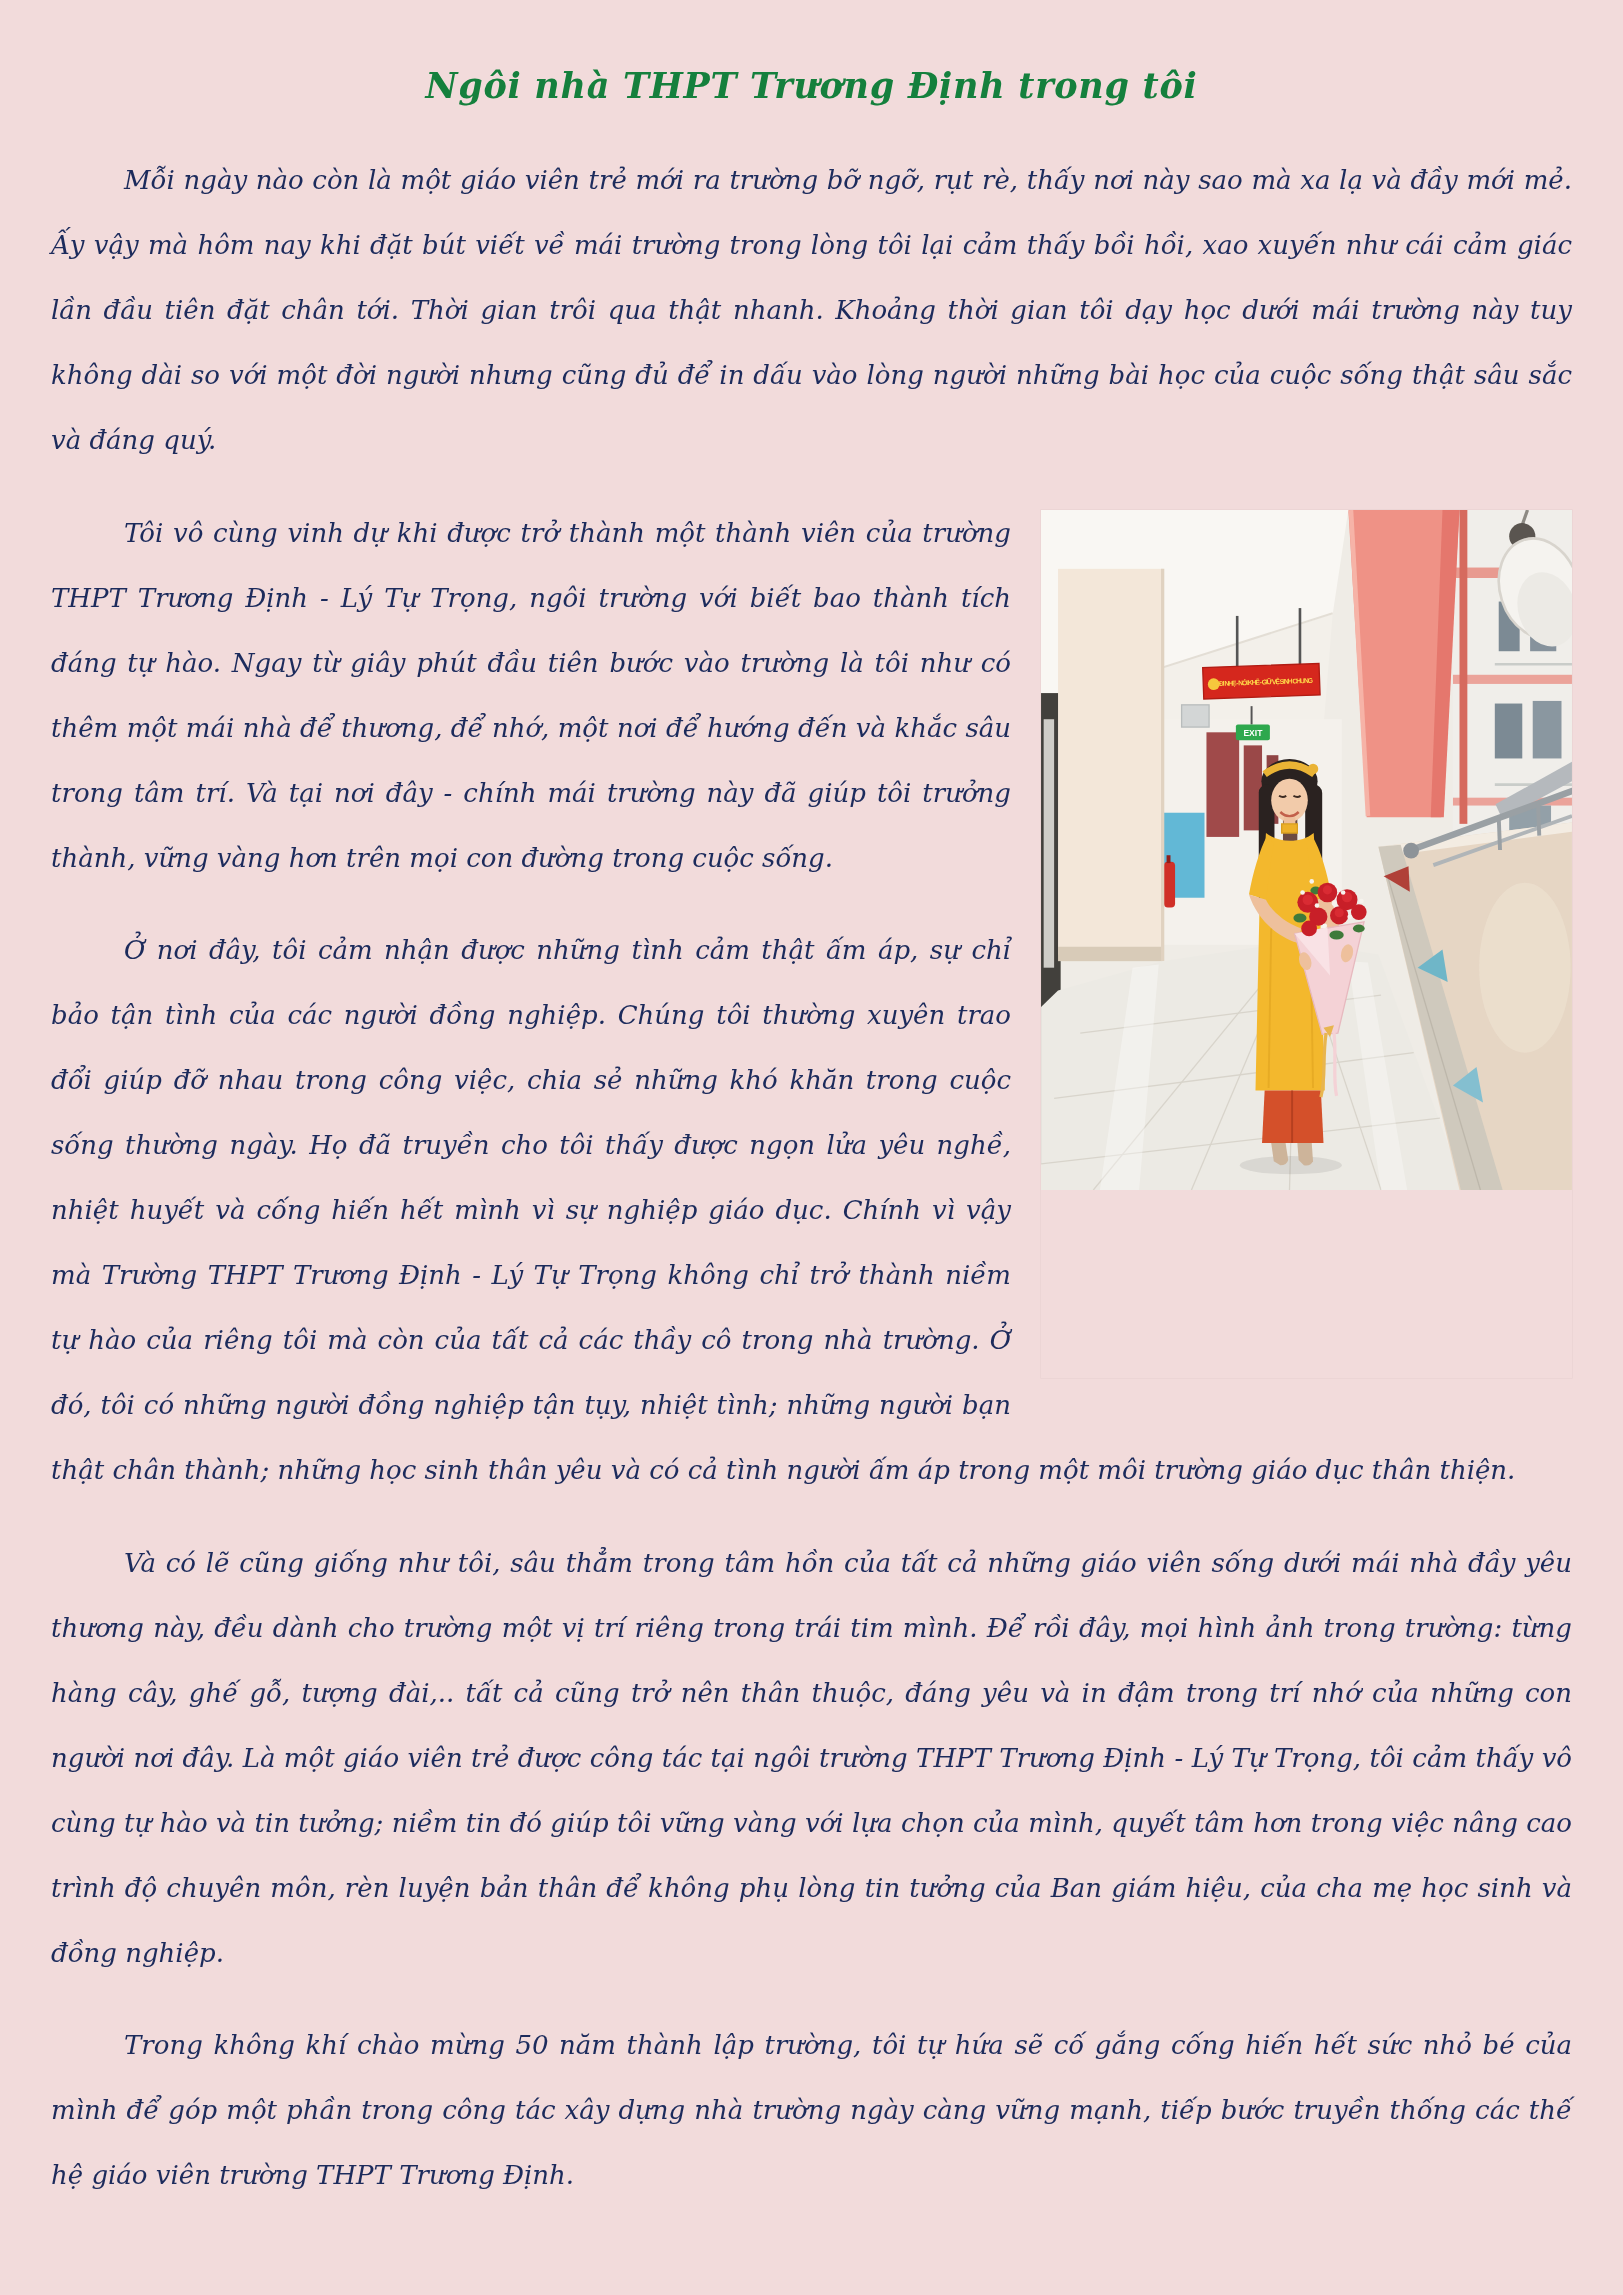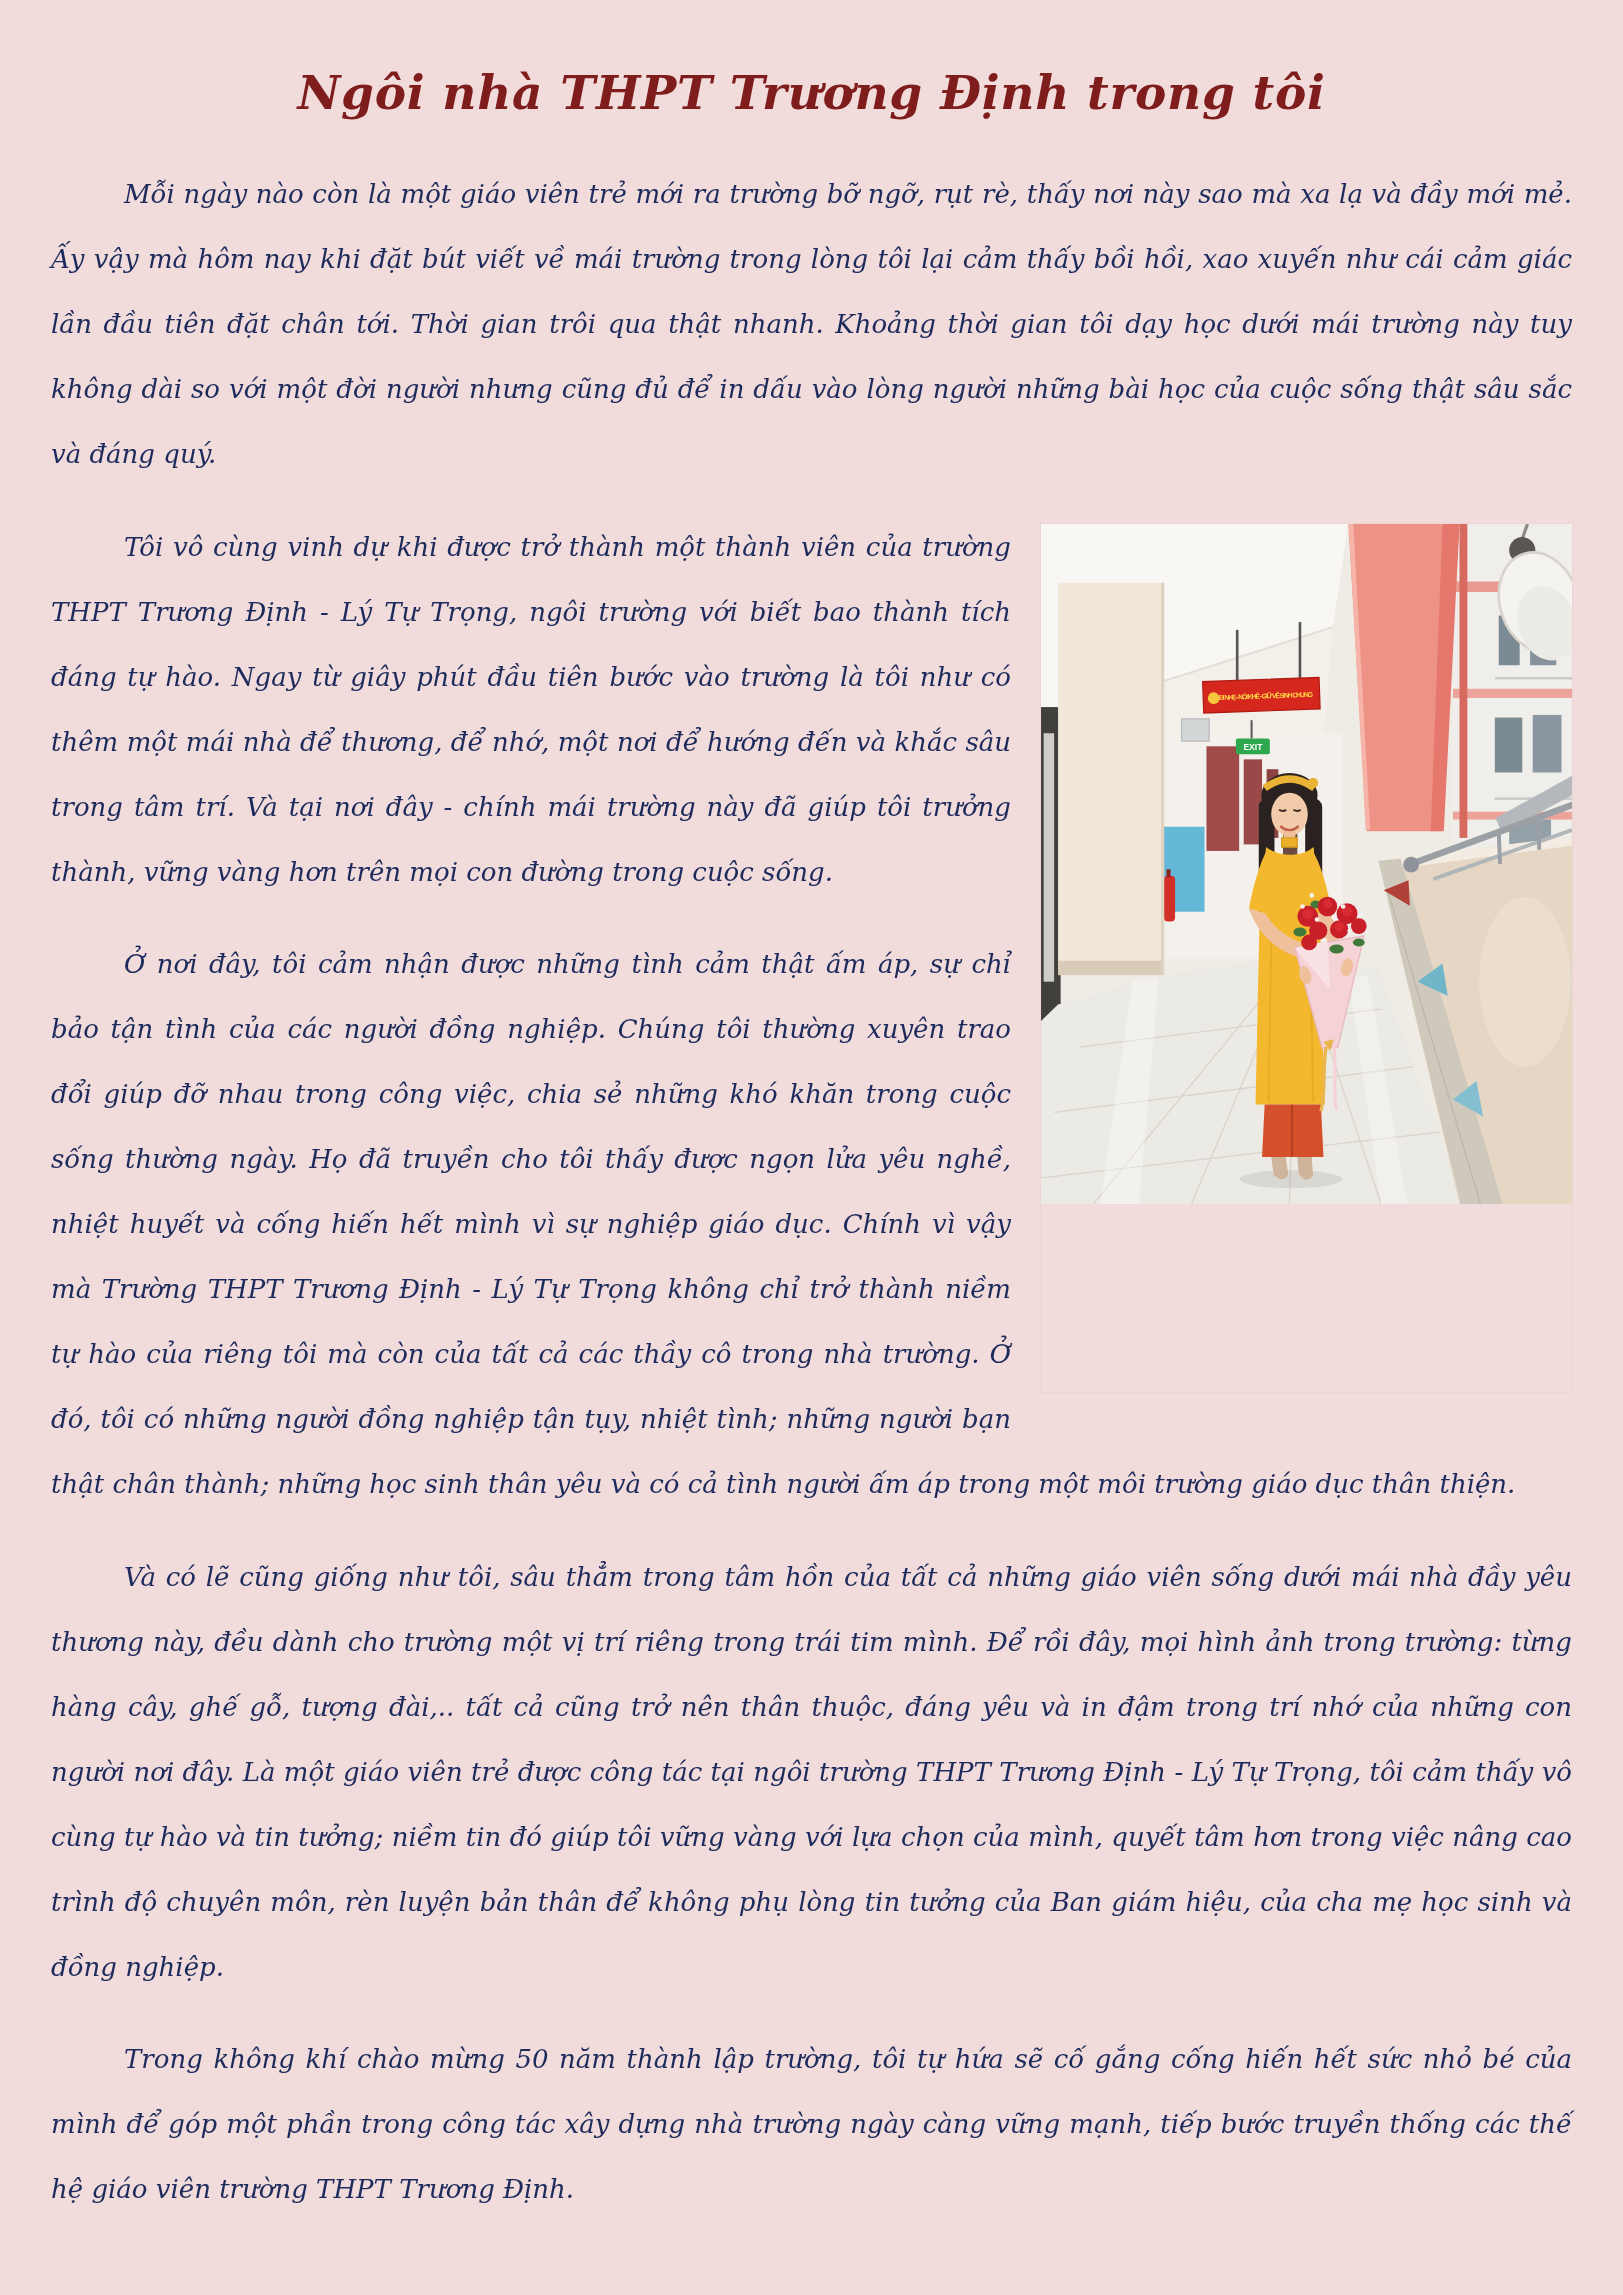--- a/index.html
+++ b/index.html
@@ -9,23 +9,23 @@
     background:#f2dbdb;
     color:#1c2b5c;
     font-family:"DejaVu Serif", serif;
     font-style:italic;
     overflow:hidden;
     box-sizing:border-box;
     padding:65px 51px 0 51px;
   }
   h1.title{
     text-align:center;
-    font-size:47px;
+    font-size:35px;
     font-weight:bold;
-    color:#7f1d1d;
+    color:#15803d;
     margin:0 0 42px 0;
     letter-spacing:0.7px;
   }
   .body-text p{
     font-size:26px;
     line-height:65px;
     text-align:justify;
     text-indent:73px;
     margin:0 0 27.5px 0;
   }

